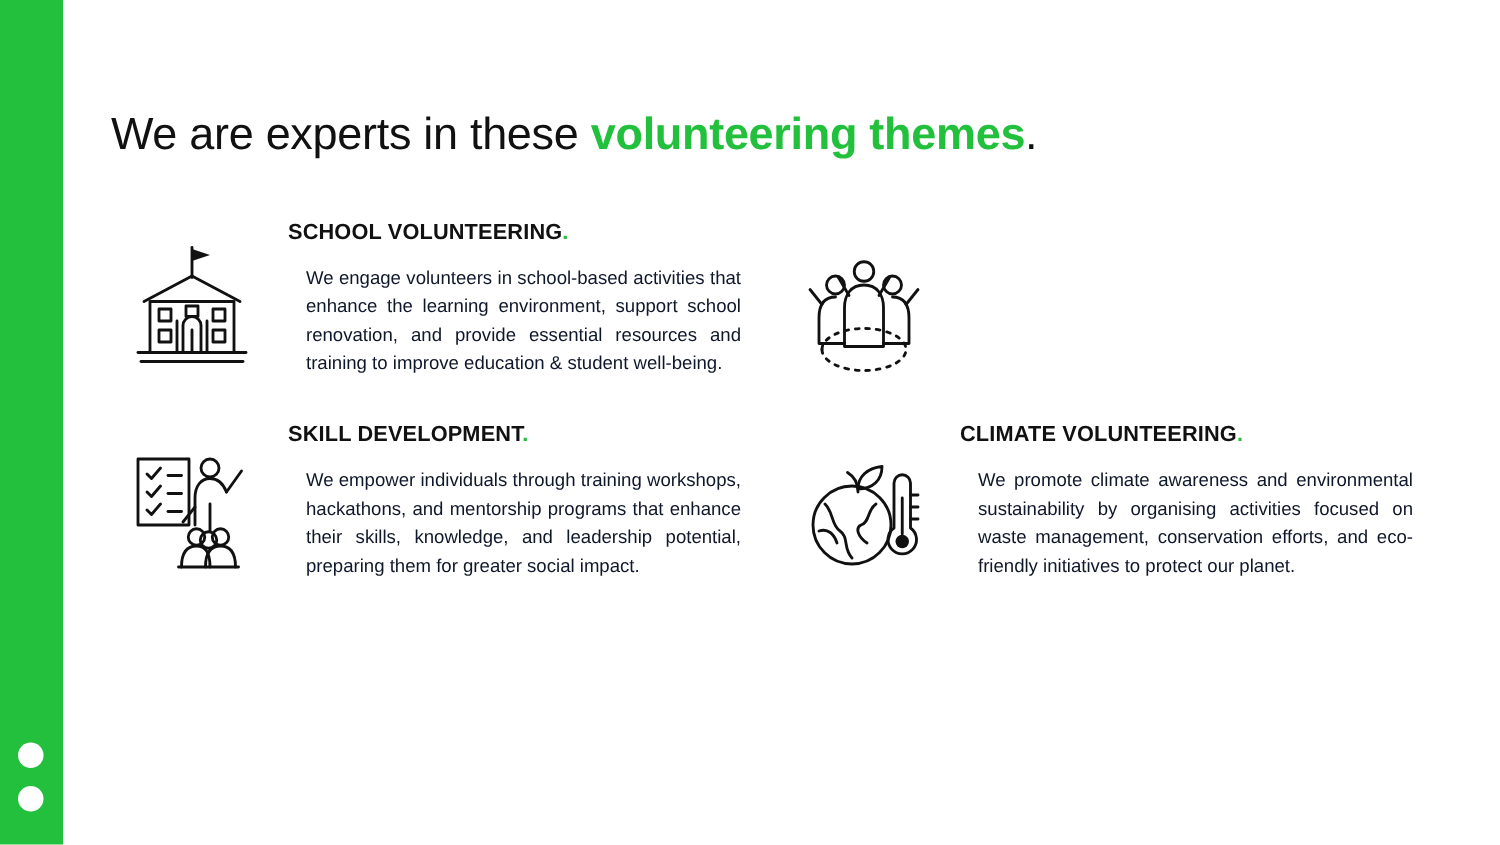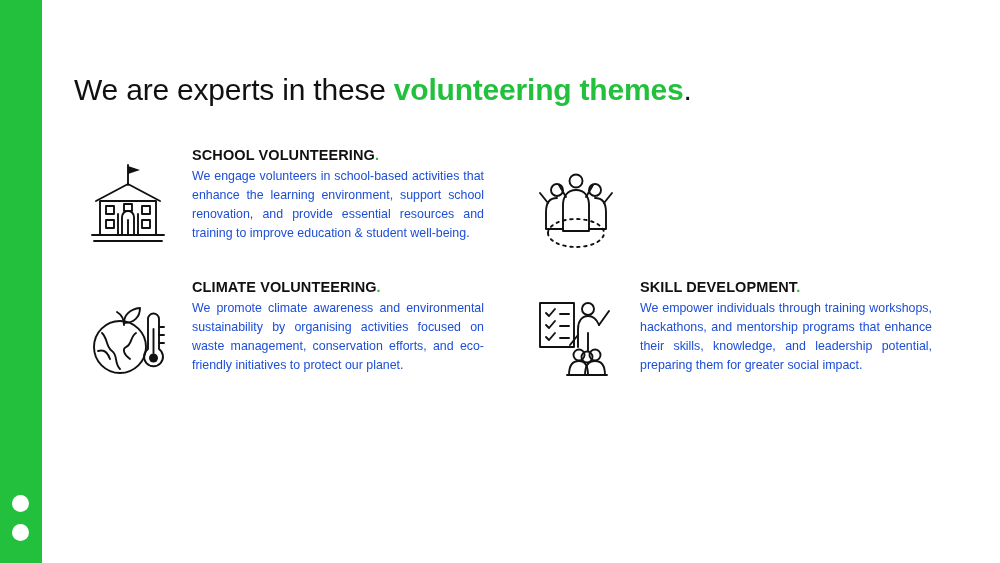--- a/index.html
+++ b/index.html
@@ -99,23 +99,23 @@
     letter-spacing: 0.1px;
     margin: 0 0 3px 0;
     line-height: 1.2;
   }
   .card-title .period {
     color: #22c03c;
   }
   .card-text {
     font-size: 12.4px;
     line-height: 1.52;
-    color: #1d4ed8;
+    color: #0f172a;
     text-align: justify;
-    margin: 0;
+    margin: 12px;
     max-width: 292px;
   }
   svg { display: block; }
 </style>
 </head>
 <body>
 
 <div class="slide">
 
   <div class="sidebar">
@@ -179,46 +179,20 @@
           <path d="M78 46 L86 36"></path>
 
           <path d="M40 40 L33 28"></path>
           <path d="M60 40 L67 28"></path>
 
           <path d="M22 76 a28 14 0 0 0 56 0" stroke-dasharray="2.5 4.5"></path>
           <path d="M22 76 a28 14 0 0 1 56 0" stroke-dasharray="2.5 4.5"></path>
         </svg>
       </div>
       <div class="card-body">
-      </div>
-    </div>
-
-    <div class="card">
-      <div class="card-icon">
-        <svg width="100" height="100" viewBox="0 0 100 100" fill="none" stroke="#111111" stroke-width="1.9" stroke-linecap="round" stroke-linejoin="round">
-
-          <circle cx="42" cy="58" r="26"></circle>
-          <path d="M24 44 C30 50 28 58 34 62 C40 66 36 74 42 80"></path>
-          <path d="M58 44 C52 48 54 56 48 58 C44 60 46 66 52 70"></path>
-          <path d="M20 62 C26 60 30 64 32 70"></path>
-
-          <path d="M46 34 C46 26 52 20 62 19 C62 28 56 34 46 34 Z"></path>
-          <path d="M46 36 C46 30 44 26 39 23"></path>
-
-          <path d="M70 30 a5.5 5.5 0 0 1 11 0 L81 60 a9.5 9.5 0 1 1 -11 0 Z"></path>
-          <line x1="75.5" y1="40" x2="75.5" y2="64"></line>
-          <circle cx="75.5" cy="69" r="4.5" fill="#111111" stroke="none"></circle>
-          <line x1="81" y1="38" x2="86" y2="38"></line>
-          <line x1="81" y1="46" x2="86" y2="46"></line>
-          <line x1="81" y1="54" x2="86" y2="54"></line>
-        </svg>
-      </div>
-      <div class="card-body">
-        <div class="card-title"><span>CLIMATE VOLUNTEERING</span><span class="period">.</span></div>
-        <p class="card-text">We promote climate awareness and environmental sustainability by organising activities focused on waste management, conservation efforts, and eco-friendly initiatives to protect our planet.</p>
       </div>
     </div>
 
     <div class="card">
       <div class="card-icon">
         <svg width="100" height="100" viewBox="0 0 100 100" fill="none" stroke="#111111" stroke-width="1.9" stroke-linecap="round" stroke-linejoin="round">
 
           <rect x="14" y="14" width="34" height="44"></rect>
           <path d="M20 24 l3 3 l6 -7"></path>
           <line x1="34" y1="25" x2="43" y2="25"></line>
@@ -241,14 +215,40 @@
           <path d="M59 86 C59 76 63 72 69 72 C75 72 79 76 79 86"></path>
           <line x1="41" y1="86" x2="81" y2="86"></line>
         </svg>
       </div>
       <div class="card-body">
         <div class="card-title"><span>SKILL DEVELOPMENT</span><span class="period">.</span></div>
         <p class="card-text">We empower individuals through training workshops, hackathons, and mentorship programs that enhance their skills, knowledge, and leadership potential, preparing them for greater social impact.</p>
       </div>
     </div>
 
+    <div class="card">
+      <div class="card-icon">
+        <svg width="100" height="100" viewBox="0 0 100 100" fill="none" stroke="#111111" stroke-width="1.9" stroke-linecap="round" stroke-linejoin="round">
+
+          <circle cx="42" cy="58" r="26"></circle>
+          <path d="M24 44 C30 50 28 58 34 62 C40 66 36 74 42 80"></path>
+          <path d="M58 44 C52 48 54 56 48 58 C44 60 46 66 52 70"></path>
+          <path d="M20 62 C26 60 30 64 32 70"></path>
+
+          <path d="M46 34 C46 26 52 20 62 19 C62 28 56 34 46 34 Z"></path>
+          <path d="M46 36 C46 30 44 26 39 23"></path>
+
+          <path d="M70 30 a5.5 5.5 0 0 1 11 0 L81 60 a9.5 9.5 0 1 1 -11 0 Z"></path>
+          <line x1="75.5" y1="40" x2="75.5" y2="64"></line>
+          <circle cx="75.5" cy="69" r="4.5" fill="#111111" stroke="none"></circle>
+          <line x1="81" y1="38" x2="86" y2="38"></line>
+          <line x1="81" y1="46" x2="86" y2="46"></line>
+          <line x1="81" y1="54" x2="86" y2="54"></line>
+        </svg>
+      </div>
+      <div class="card-body">
+        <div class="card-title"><span>CLIMATE VOLUNTEERING</span><span class="period">.</span></div>
+        <p class="card-text">We promote climate awareness and environmental sustainability by organising activities focused on waste management, conservation efforts, and eco-friendly initiatives to protect our planet.</p>
+      </div>
+    </div>
+
   </div>
 </div>
 
 </body></html>

